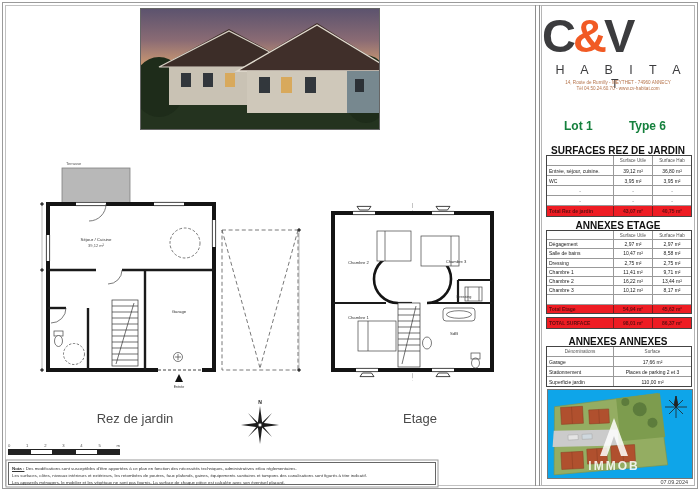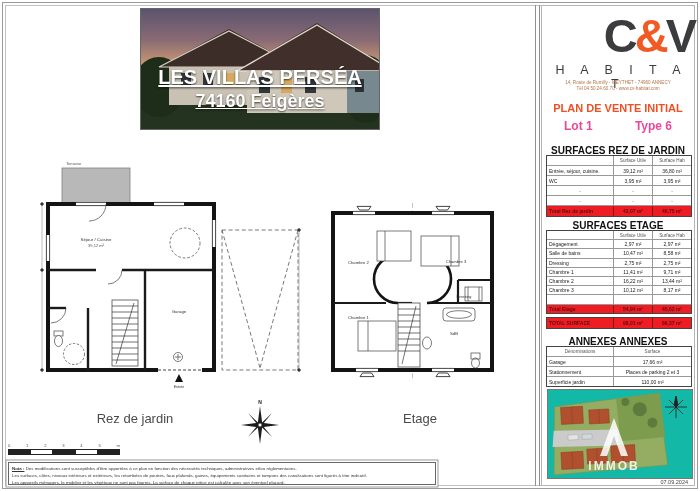--- a/index.html
+++ b/index.html
@@ -33,50 +33,50 @@
   
   .nota{left:8px;top:462px;width:428px;height:23px;border:1px solid #666;
         box-shadow:0 0 0 1.5px #fff,0 0 0 2.5px #9a9a9a;padding:1.5px 3px;box-sizing:border-box;
         font-size:4.4px;line-height:1.6;color:#333;}
   .nota-label{text-decoration:underline;font-weight:bold;}
 
   
   .divider{left:535px;top:5px;bottom:5px;width:3px;border-left:1px solid #8f8f8f;border-right:1px solid #8f8f8f;}
   .panel{left:541px;top:5px;width:154px;height:481px;border:1px solid #b5b5b5;box-sizing:border-box;}
   .panel .abs{position:absolute;}
-  .logo{top:6px;left:0;width:100%;text-align:right;font-weight:800;font-size:47px;line-height:1;
+  .logo{top:6px;left:0;width:100%;text-align:left;font-weight:800;font-size:47px;line-height:1;
         letter-spacing:-3px;color:#3c3c3e;}
   .logo .amp{color:#f15a24;}
   .habitat{top:57px;left:0;width:100%;text-align:center;font-size:12.5px;letter-spacing:6.5px;
            color:#3c3c3e;font-weight:500;text-indent:6.5px;}
   .addr{left:0;width:100%;text-align:center;font-size:4.6px;color:#b5734a;line-height:1.3;}
   .addr1{top:74px;} .addr2{top:80px;}
   .pv-title{top:96px;left:0;width:100%;text-align:center;font-weight:bold;font-size:11px;color:#f04f23;}
-  .lot-row{top:113px;left:10px;right:10px;display:flex;justify-content:space-between;
-           font-weight:bold;font-size:12px;color:#ec4899;padding:0 12px;}
+  .lot-row{top:113px;left:10px;right:16px;display:flex;justify-content:space-between;
+           font-weight:bold;font-size:12px;color:#15803d;padding:0 12px;}
 
   .stitle{left:0;width:100%;text-align:center;font-weight:bold;font-size:10px;color:#111;}
   .stable{left:4px;width:146px;border:1px solid #444;background:#fff;box-sizing:border-box;}
   .srow{display:flex;border-top:1px solid #999;height:9px;}
   .srow:first-child{border-top:none;}
   .scell{box-sizing:border-box;font-size:5px;color:#222;padding:0 2px;border-left:1px solid #999;
          display:flex;align-items:center;overflow:hidden;white-space:nowrap;}
   .scell:first-child{border-left:none;}
   .c-lbl{width:66px;} .c-num{width:39px;justify-content:center;}
   .shead .scell{color:#555;font-size:4.6px;justify-content:center;}
   .dash .scell{color:#777;justify-content:center;}
   .dash .c-lbl{justify-content:center;}
   .total-row{background:#ee1c23;height:9.5px;}
   .total-row .scell{color:#5f0e10;font-weight:bold;border-left-color:#7e1a1a;}
   .t-etage .srow{height:8.2px;}
   .t-annex .c-lbl{width:66px;justify-content:center;}
   .t-annex .c-val{width:78px;justify-content:center;}
   .t-annex .srow{height:9px;}
 
-  .siteplan-box{left:5px;top:383px;width:144px;height:88px;border:1px solid #777;background:#14b8a6;}
+  .siteplan-box{left:5px;top:383px;width:144px;height:88px;border:1px solid #777;background:#0ea5e9;}
   .date{top:473px;left:0;width:146px;text-align:right;font-size:5.5px;color:#444;}
 </style>
 </head>
 <body>
 
 <div class="page">
   <div class="frame-a"></div>
   <div class="frame-b"></div>
 
   <div class="abs photo">
@@ -94,24 +94,20 @@
 
       <polygon points="96,62 176,14 252,62" fill="#402f2a"></polygon>
       <polygon points="96,62 176,16 252,62" fill="none" stroke="#e2dcd0" stroke-width="1.4"></polygon>
       <rect x="106" y="62" width="100" height="42" fill="#cfc8ba"></rect>
       <rect x="206" y="62" width="40" height="42" fill="#77888f"></rect>
       <rect x="118" y="68" width="11" height="16" fill="#32373c"></rect>
       <rect x="140" y="68" width="11" height="16" fill="#d8a95c"></rect>
       <rect x="164" y="68" width="11" height="16" fill="#32373c"></rect>
       <rect x="214" y="70" width="9" height="13" fill="#2c3136"></rect>
     </svg>
-    <div class="photo-titles">
-      <div class="photo-title">LES VILLAS PERSÉA</div>
-      <div class="photo-sub">74160 Feigères</div>
-    </div>
   </div>
 
   <svg class="abs" style="left:36px;top:145px;" width="266" height="258" viewBox="0 0 266 258">
 
     <rect x="26" y="23" width="68" height="36" fill="#b8b8b8" stroke="#808080" stroke-width="0.8"></rect>
     <text x="30" y="20" font-size="4" fill="#555">Terrasse</text>
 
     <rect x="12" y="59" width="166" height="166" fill="#ffffff" stroke="#141414" stroke-width="4"></rect>
 
     <g stroke="#141414" stroke-width="0.8">
@@ -313,21 +309,20 @@
   <div class="abs divider"></div>
 
   <div class="abs panel">
     <div class="abs logo">
       <span>C</span><span class="amp">&amp;</span><span>V</span>
     </div>
     <div class="abs habitat">H A B I T A T</div>
     <div class="abs addr addr1">14, Route de Rumilly - MEYTHET - 74960 ANNECY</div>
     <div class="abs addr addr2">Tél 04.50.24.60.70 - www.cv-habitat.com</div>
 
-    <div class="abs pv-title">PLAN DE VENTE INITIAL</div>
     <div class="abs lot-row">
       <span>Lot 1</span>
       <span>Type 6</span>
     </div>
 
     <div class="abs stitle" style="top:139px;">SURFACES REZ DE JARDIN</div>
     <div class="abs stable" style="top:149px;">
       <div class="srow shead">
         <div class="scell c-lbl"></div>
         <div class="scell c-num">Surface Utile</div>
@@ -353,21 +348,21 @@
         <div class="scell c-num">-</div>
         <div class="scell c-num">-</div>
       </div>
       <div class="srow total-row">
         <div class="scell c-lbl">Total Rez de jardin</div>
         <div class="scell c-num">43,07 m²</div>
         <div class="scell c-num">40,75 m²</div>
       </div>
     </div>
 
-    <div class="abs stitle" style="top:214px;">SURFACES ETAGE</div>
+    <div class="abs stitle" style="top:214px;">ANNEXES ETAGE</div>
     <div class="abs stable t-etage" style="top:224px;">
       <div class="srow shead">
         <div class="scell c-lbl"></div>
         <div class="scell c-num">Surface Utile</div>
         <div class="scell c-num">Surface Hab</div>
       </div>
       <div class="srow">
         <div class="scell c-lbl">Dégagement</div>
         <div class="scell c-num">2,97 m²</div>
         <div class="scell c-num">2,97 m²</div>

